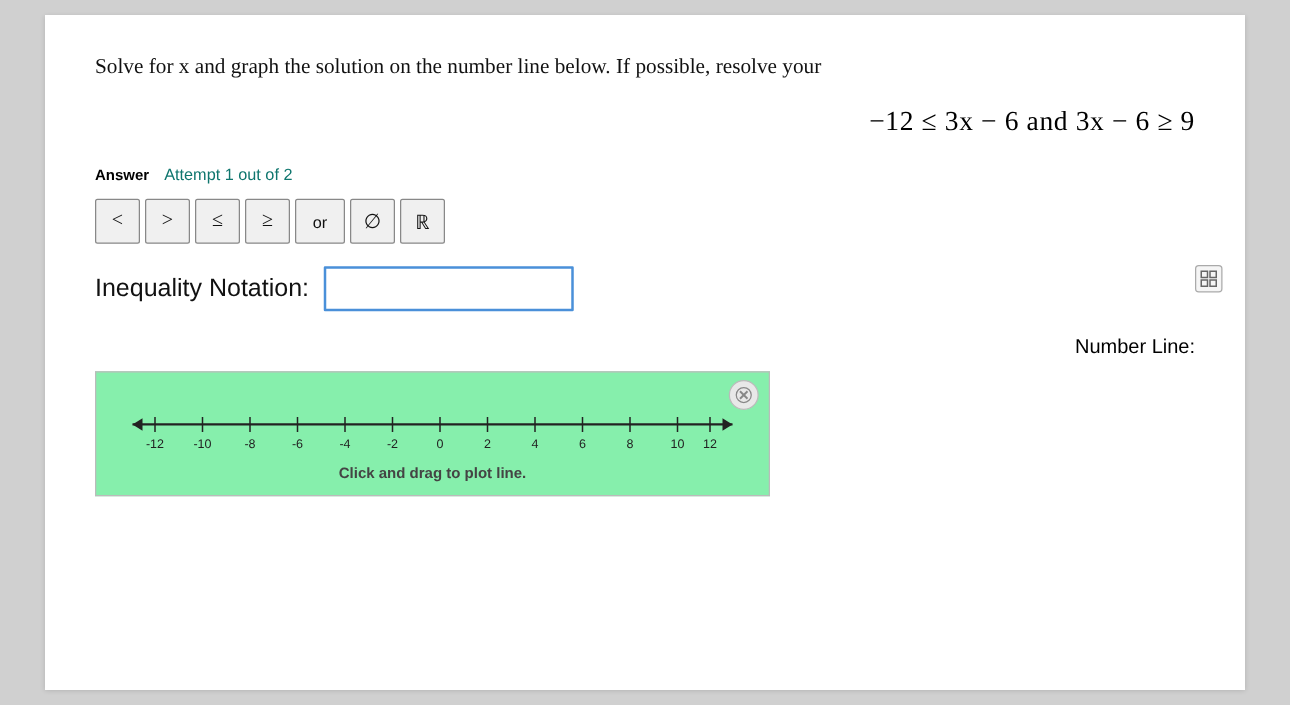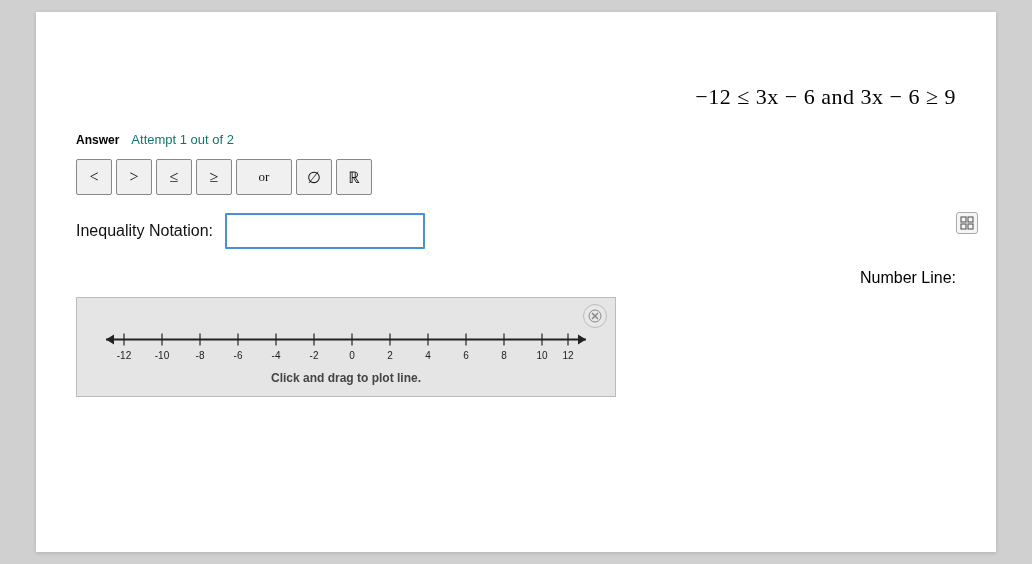--- a/index.html
+++ b/index.html
@@ -81,32 +81,32 @@
       display: flex;
       align-items: center;
       justify-content: center;
       cursor: pointer;
       border-radius: 2px;
       font-family: 'Times New Roman', Times, serif;
       color: #111;
       user-select: none;
     }
     .or-btn {
-      font-family: Liberation Serif, serif;
+      font-family: Liberation Sans, sans-serif;
       font-size: 13px;
-      width: 56px;
+      width: 40px;
     }
     .inequality-notation-row {
       display: flex;
       align-items: center;
       gap: 12px;
       margin-bottom: 20px;
     }
     .inequality-label {
-      font-size: 16px;
+      font-size: 20px;
       font-family: Arial, sans-serif;
       font-weight: normal;
       color: #111;
     }
     .inequality-input {
       width: 200px;
       height: 36px;
       border: 2px solid #4a90d9;
       outline: none;
       font-size: 16px;
@@ -115,21 +115,21 @@
       border-radius: 1px;
     }
     .number-line-label {
       font-size: 16px;
       font-family: Arial, sans-serif;
       margin-bottom: 10px;
       text-align: right;
     }
     .number-line-container {
       border: 1.5px solid #bbb;
-      background: #e5e5e5;
+      background: #86efac;
       width: 540px;
       height: 100px;
       position: relative;
       display: flex;
       flex-direction: column;
       align-items: center;
       justify-content: center;
     }
     .number-line-clear {
       position: absolute;
@@ -159,21 +159,21 @@
       margin-top: 2px;
       font-weight: bold;
     }
   </style>
 </head>
 <body>
 
 <div class="page">
 
   <div class="problem-text">
-    <br>
+    <span>Solve for x and graph the solution on the number line below. If possible, resolve your</span><br>
   </div>
 
   <div class="equation-line">
     <span>−12 ≤ 3x − 6  and  3x − 6 ≥ 9</span>
   </div>
 
   <div class="answer-header">
     <span class="answer-label">Answer</span>
     <span class="attempt-text">Attempt 1 out of 2</span>
   </div>

